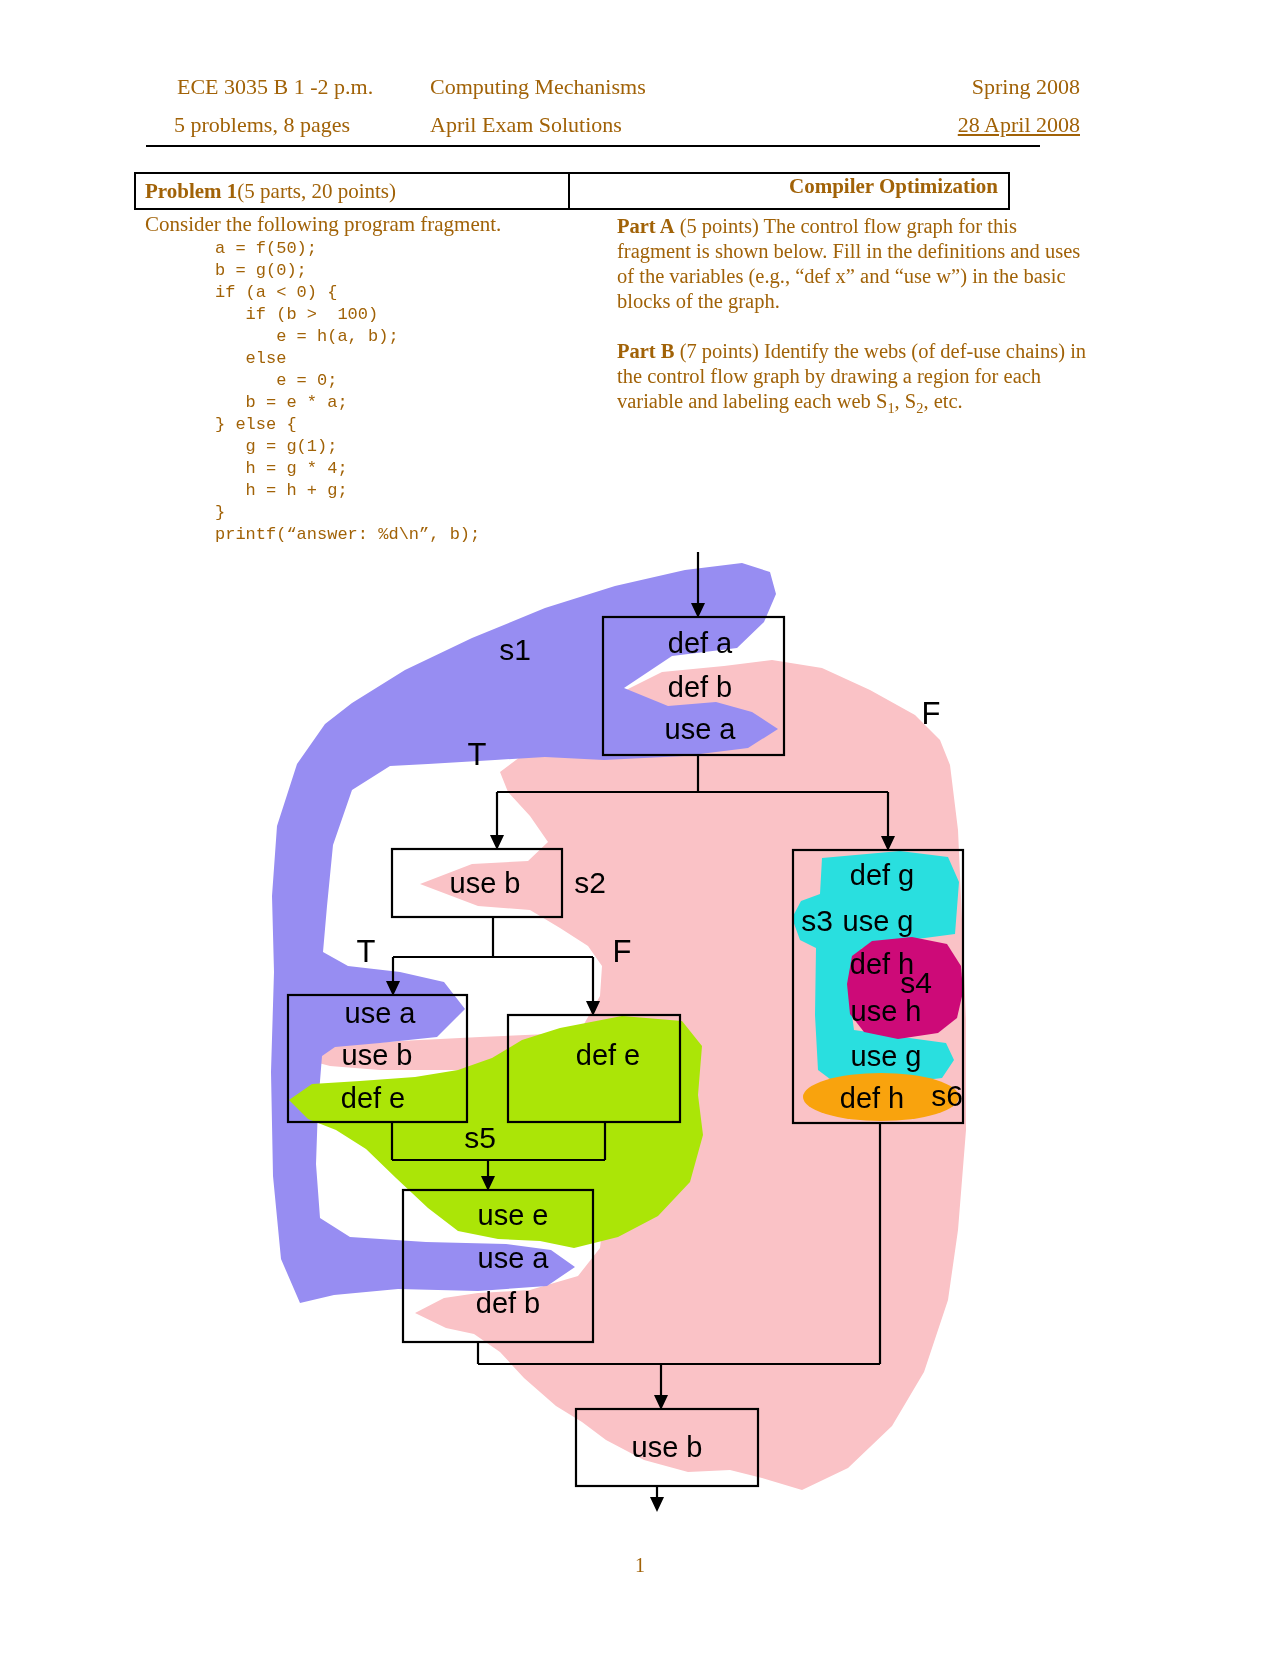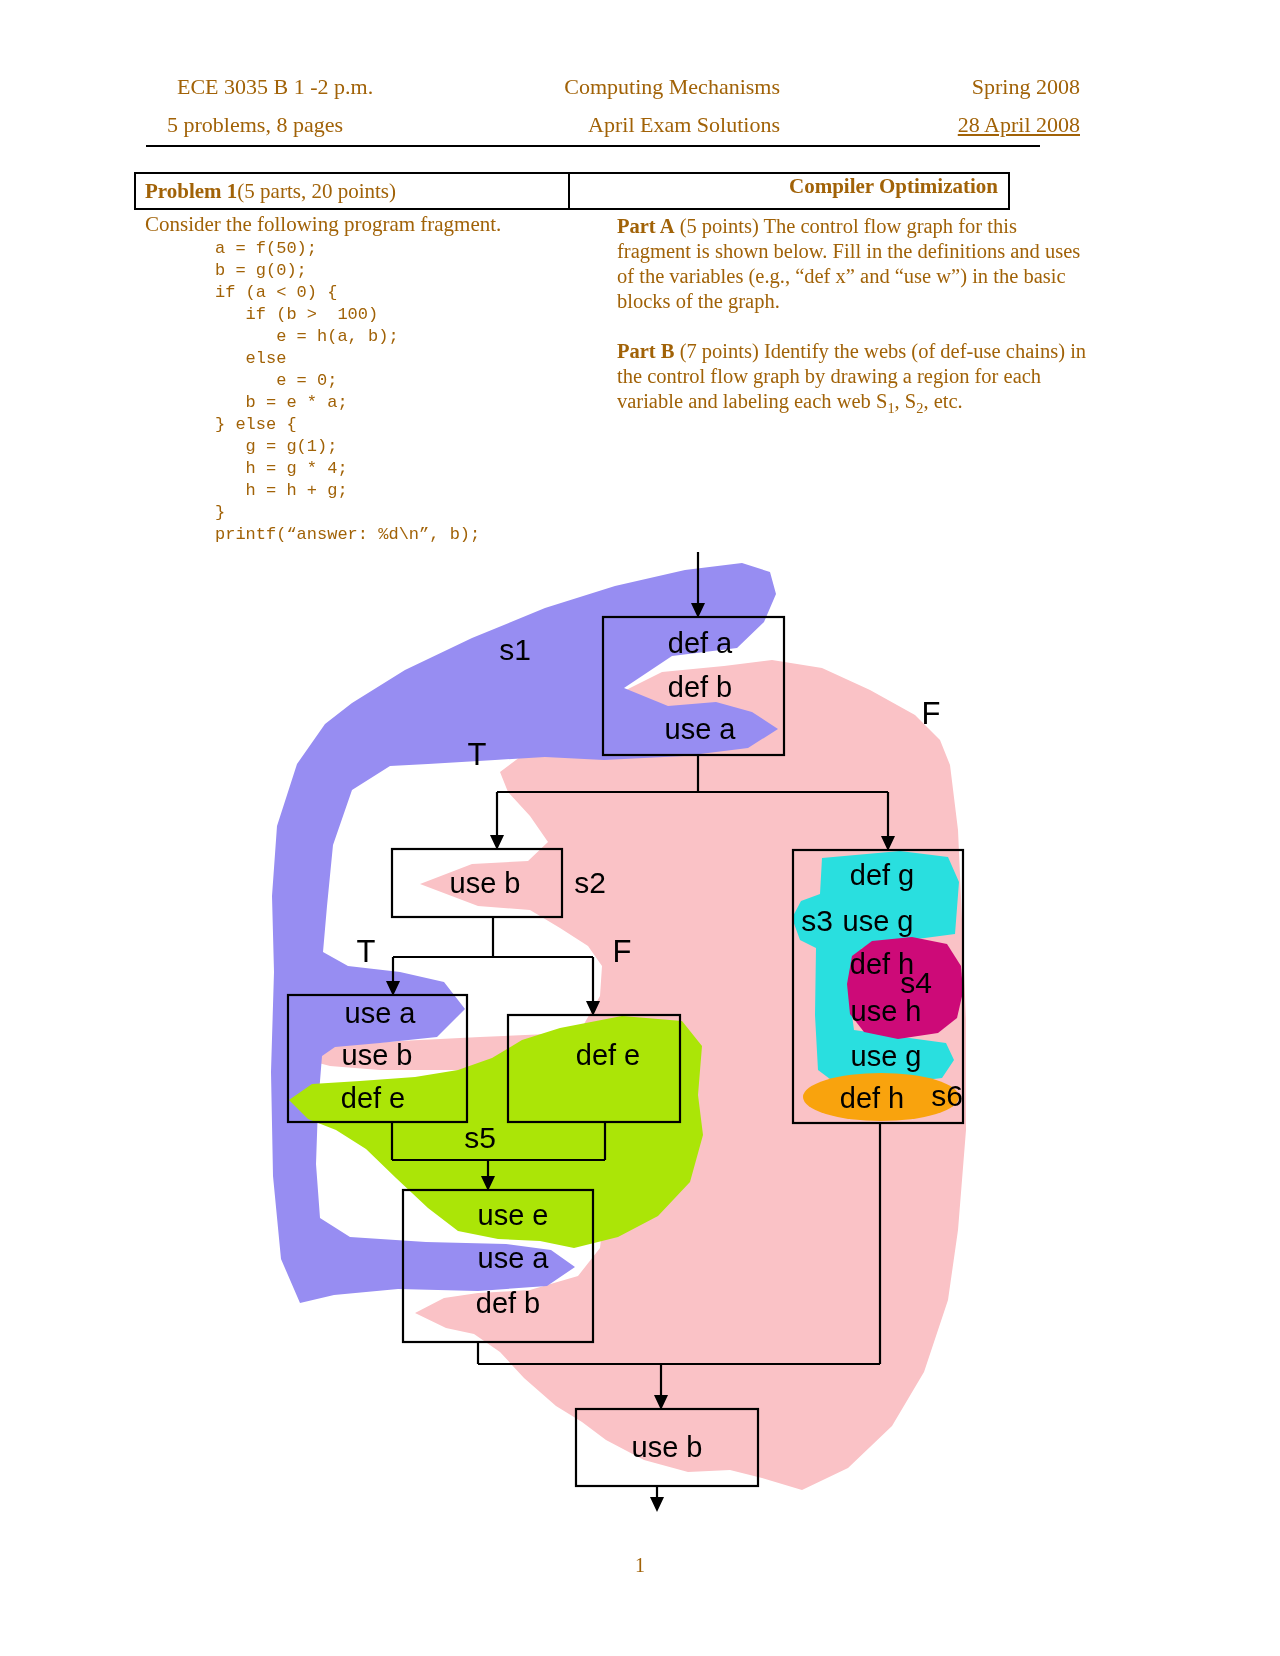--- a/index.html
+++ b/index.html
@@ -3,21 +3,21 @@
 <meta charset="utf-8">
 <style>
   html,body{margin:0;padding:0;background:#888;}
   .page{
     position:relative;width:1280px;height:1656px;background:#ffffff;
     margin:0 auto;overflow:hidden;
     font-family:"Liberation Serif", serif;color:#a16207;padding-left:48px;
   }
   .abs{position:absolute;}
   .hdr{font-size:22px;white-space:nowrap;}
-  .hdr-center{left:430px;width:350px;text-align:right;}
+  .hdr-center{left:430px;width:350px;text-align:left;}
   .hdr-right{right:248px;text-align:right;}
   .rule{background:#000;height:2px;}
   .ptable{
     left:134px;top:172px;width:872px;height:34px;
     border:2px solid #000;display:flex;font-size:21px;
   }
   .ptable .cell-left{width:434px;padding-left:9px;box-sizing:border-box;border-right:2px solid #000;height:100%;display:flex;align-items:center;}
   .ptable .cell-right{flex:1;text-align:right;padding-right:10px;font-weight:bold;}
   .b{font-weight:bold;}
   .intro{left:145px;top:212px;font-size:21px;}
@@ -35,21 +35,21 @@
 </style>
 </head>
 <body>
 
 <div class="page">
 
   <div class="abs hdr" style="left:177px;top:74px;">ECE 3035 B 1 -2 p.m.</div>
   <div class="abs hdr hdr-center" style="top:74px;">Computing Mechanisms</div>
   <div class="abs hdr hdr-right" style="top:74px;">Spring 2008</div>
 
-  <div class="abs hdr" style="left:167px;top:112px;">5 problems, 8 pages</div>
+  <div class="abs hdr" style="left:174px;top:112px;">5 problems, 8 pages</div>
   <div class="abs hdr hdr-center" style="top:112px;">April Exam Solutions</div>
   <div class="abs hdr hdr-right" style="top:112px;text-decoration:underline;">28 April 2008</div>
 
   <div class="abs rule" style="left:146px;top:145px;width:894px;"></div>
 
   <div class="abs ptable">
     <div class="cell-left">
       <span class="b">Problem 1</span>
         <span> (5 parts, 20 points)</span>
     </div>

